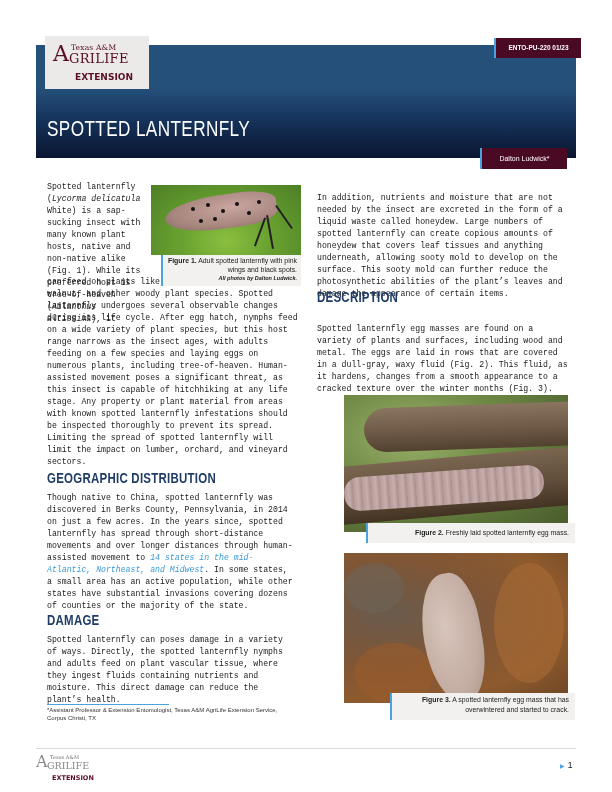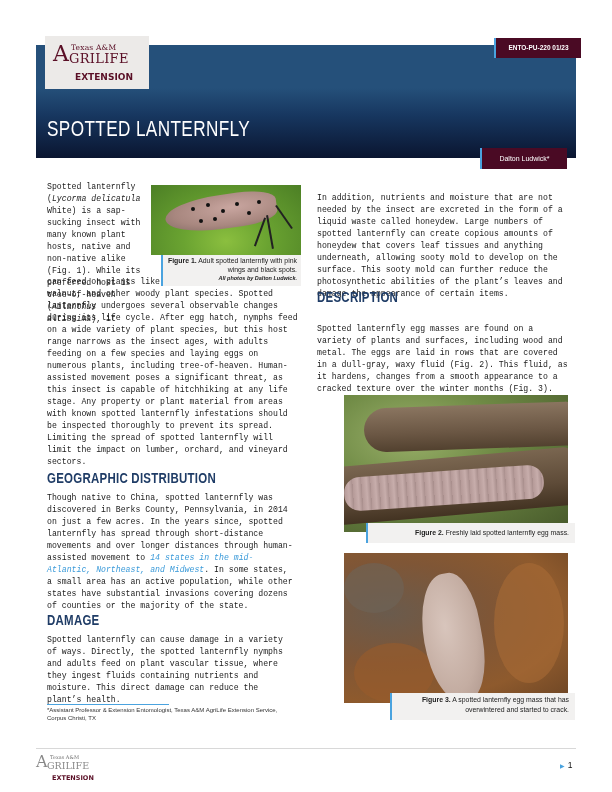--- a/index.html
+++ b/index.html
@@ -154,21 +154,21 @@
     <span class="credit">All photos by Dalton Ludwick.</span>
   </div>
 </div>
 
 <h2 class="heading" style="left:47px;top:470px;">GEOGRAPHIC DISTRIBUTION</h2>
 <p class="body-text col-left" style="top:492px;">
   <span>Though native to China, spotted lanternfly was discovered in Berks County, Pennsylvania, in 2014 on just a few acres. In the years since, spotted lanternfly has spread through short-distance movements and over longer distances through human-assisted movement to </span><a class="link">14 states in the mid-Atlantic, Northeast, and Midwest</a><span>. In some states, a small area has an active population, while other states have substantial invasions covering dozens of counties or the majority of the state.</span>
 </p>
 
 <h2 class="heading" style="left:47px;top:612px;">DAMAGE</h2>
-<p class="body-text col-left" style="top:634px;">Spotted lanternfly can cause damage in a variety of ways. Directly, the spotted lanternfly nymphs and adults feed on plant vascular tissue, where they ingest fluids containing nutrients and moisture. This direct damage can reduce the plant’s health.</p>
+<p class="body-text col-left" style="top:634px;">Spotted lanternfly can poses damage in a variety of ways. Directly, the spotted lanternfly nymphs and adults feed on plant vascular tissue, where they ingest fluids containing nutrients and moisture. This direct damage can reduce the plant’s health.</p>
 
 <div class="footnote-rule"></div>
 <p class="footnote">*Assistant Professor &amp; Extension Entomologist, Texas A&amp;M AgriLife Extension Service, Corpus Christi, TX</p>
 
 <p class="body-text col-right" style="top:180px;">In addition, nutrients and moisture that are not needed by the insect are excreted in the form of a liquid waste called honeydew. Large numbers of spotted lanternfly can create copious amounts of honeydew that covers leaf tissues and anything underneath, allowing sooty mold to develop on the surface. This sooty mold can further reduce the photosynthetic abilities of the plant’s leaves and damage the appearance of certain items.</p>
 
 <h2 class="heading" style="left:317px;top:289px;">DESCRIPTION</h2>
 <p class="body-text col-right" style="top:311px;">Spotted lanternfly egg masses are found on a variety of plants and surfaces, including wood and metal. The eggs are laid in rows that are covered in a dull-gray, waxy fluid (Fig. 2). This fluid, as it hardens, changes from a smooth appearance to a cracked texture over the winter months (Fig. 3).</p>
 
 <div class="fig2">

